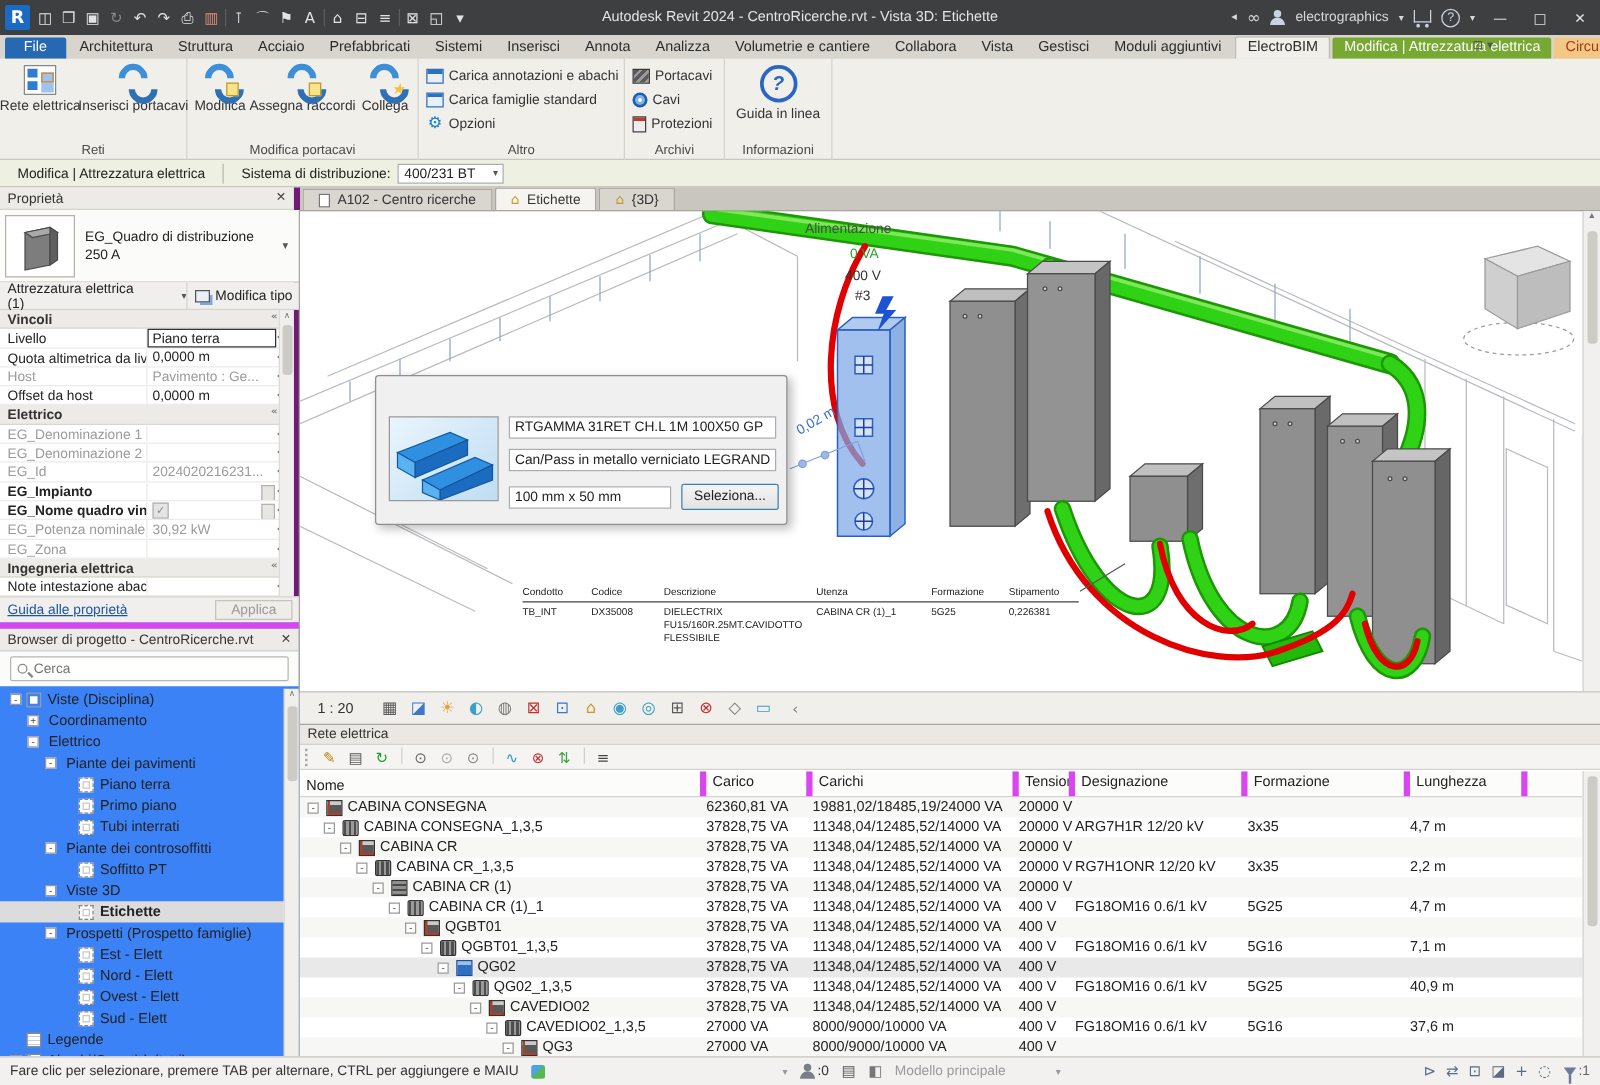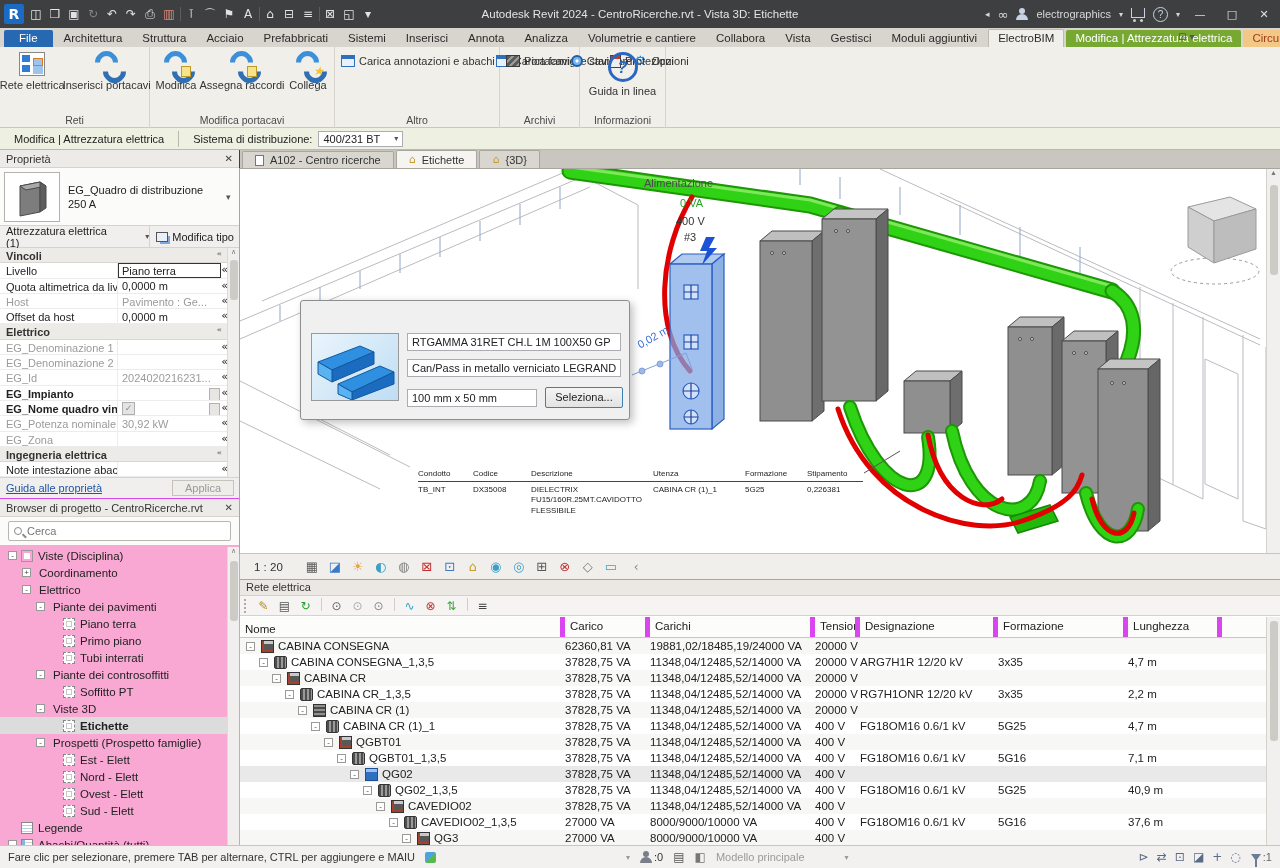--- a/index.html
+++ b/index.html
@@ -38,35 +38,35 @@
   .rtab[data-type="ctx-green"]{background:#76A832;color:#fff;border-radius:2px 2px 0 0}
   .rtab[data-type="ctx-orange"]{background:#F3C887;color:#A03A1E;border-radius:2px 2px 0 0}
   #tab-collapse{margin-left:10px;color:#555;font-size:10px;padding-bottom:3px}
   
   #ribbon{position:absolute;left:0;top:47px;width:1280px;height:81px;background:#F1EFEA;border-bottom:1px solid #C9C6C0}
   .rpanel{position:absolute;top:0;height:81px;border-right:1px solid #D6D3CC}
   .rpanel-label{position:absolute;left:0;bottom:2px;width:100%;text-align:center;font-size:10.5px;color:#4A4A4A}
   .bigrow{display:flex;justify-content:space-evenly;align-items:flex-start;padding-top:3px}
   .bigbtn{display:flex;flex-direction:column;align-items:center;gap:3px;padding:2px 4px;min-width:52px}
   .bigbtn span{font-size:11px;color:#333;white-space:nowrap}
-  .smallcol{display:flex;flex-direction:row;gap:1px;padding:5px 0 0 6px}
+  .smallcol{display:flex;flex-direction:column;gap:1px;padding:5px 0 0 6px}
   .smallitem{display:flex;align-items:center;gap:4px;height:18px}
   .smallitem span{font-size:11px;color:#333;white-space:nowrap}
   .bdg{display:none;position:absolute;right:-2px;bottom:-1px;width:10px;height:11px;background:#F7E48A;border:1px solid #B99B2E;z-index:2}
   [data-icon="pipe-edit"] .bdg,[data-icon="pipe-note"] .bdg{display:block}
   [data-icon="pipe-wand"] .bdg{display:block;background:none;border:none;color:#F4C234;font-size:12px;line-height:11px}
   [data-icon="pipe-wand"] .bdg::before{content:"★"}
   
   #optionsbar{position:absolute;left:0;top:128px;width:1280px;height:22px;background:#EEF0E1;
               border-bottom:1px solid #B9B9B2;display:flex;align-items:center;font-size:11px}
   #ob-mode{padding:0 14px;color:#222}
   .ob-sep{width:1px;height:16px;background:#B9B9B2;margin-right:14px}
   #ob-combo{margin-left:6px;background:#fff;border:1px solid #ABADB3;padding:1px 4px;display:flex;align-items:center;gap:14px}
   
-  #props{position:absolute;left:0;top:150px;width:240px;height:348px;background:#F0EFED;border-right:1px solid #701a75}
+  #props{position:absolute;left:0;top:150px;width:240px;height:348px;background:#F0EFED;border-right:5px solid #701a75}
   .pane-head{height:18px;display:flex;align-items:center;padding:0 6px;color:#333;background:#EDEBE7;border-bottom:1px solid #D6D3CC}
   .pane-head .ttl{flex:1}
   .xbtn{color:#444;font-size:10px}
   #typesel{position:absolute;left:0;top:18px;width:240px;height:58px;background:#FBFBFA;border-bottom:1px solid #D6D3CC;display:flex;align-items:center}
   #typeimg{width:56px;height:50px;margin-left:4px;background:#fff;border:1px solid #B5B2AC;display:flex;align-items:center;justify-content:center}
   #typetext{flex:1;padding-left:8px;line-height:14px;color:#222}
   #typedrop{width:14px;color:#555;font-size:9px}
   #typebar{position:absolute;left:0;top:76px;width:240px;height:22px;display:flex;align-items:center;background:#F0EFED;border-bottom:1px solid #D6D3CC}
   #typefilter{flex:1;display:flex;align-items:center;gap:22px;padding-left:6px;color:#222}
   #modtype{display:flex;align-items:center;gap:4px;padding:0 6px;border-left:1px solid #D6D3CC;height:100%}
@@ -86,21 +86,21 @@
   .pvalc[data-vcls~="check"]::before{content:"✓";width:11px;height:11px;border:1px solid #AFAFAF;
      background:#E4E4E4;color:#8E8E8E;font-size:9px;line-height:11px;text-align:center;display:inline-block}
   .pvalc[data-vcls~="btn"]::after{content:"";position:absolute;right:1px;top:2px;width:9px;height:11px;
      background:#E8E6E2;border:1px solid #B5B2AC}
   #pfoot{position:absolute;left:0;bottom:0;width:240px;height:21px;display:flex;align-items:center;justify-content:space-between;padding:1px 6px;background:#F0EFED;border-top:1px solid #D6D3CC}
   #phelp{color:#1F55A5;text-decoration:underline}
   #papply{width:62px;height:16px;background:#EFEDE9;border:1px solid #C6C3BD;color:#999;text-align:center;line-height:15px}
   .vscroll{position:absolute;right:0;width:12px;background:#F0EFED;border-left:1px solid #DDDBD6;font-size:7px;color:#777;text-align:center}
   .vthumb{position:absolute;left:2px;width:8px;background:#CDCBC6;border-radius:3px}
   
-  #browser{position:absolute;left:0;top:498px;width:240px;height:347px;background:#f9a8d4;border-right:1px solid #B7B4AE;border-top:1px solid #d946ef}
+  #browser{position:absolute;left:0;top:498px;width:240px;height:347px;background:#3b82f6;border-right:1px solid #B7B4AE;border-top:5px solid #d946ef}
   #searchrow{height:28px;display:flex;align-items:center;padding:0 8px;background:#FBFBFA}
   #searchbox{flex:1;height:20px;border:1px solid #B9B6B0;border-radius:2px;background:#fff;display:flex;align-items:center;padding:0 5px;gap:5px}
   #searchbox input{border:none;outline:none;flex:1;font-size:11px;font-family:inherit;color:#333;background:transparent}
   .mag{width:8px;height:8px;border:1.5px solid #8A8A8A;border-radius:50%;position:relative;flex:none}
   .mag::after{content:"";position:absolute;left:7px;top:7px;width:5px;height:1.5px;background:#8A8A8A;transform:rotate(45deg)}
   #btree{position:absolute;left:0;top:48px;width:228px;height:299px;overflow:hidden}
   .brow{height:17px;display:flex;align-items:center;font-size:11.5px;color:#222;white-space:nowrap}
   .brow[data-sel="1"]{background:#DCDCDC}
   .brow[data-sel="1"] .blabel{font-weight:bold}
   .bpad{flex:none}

